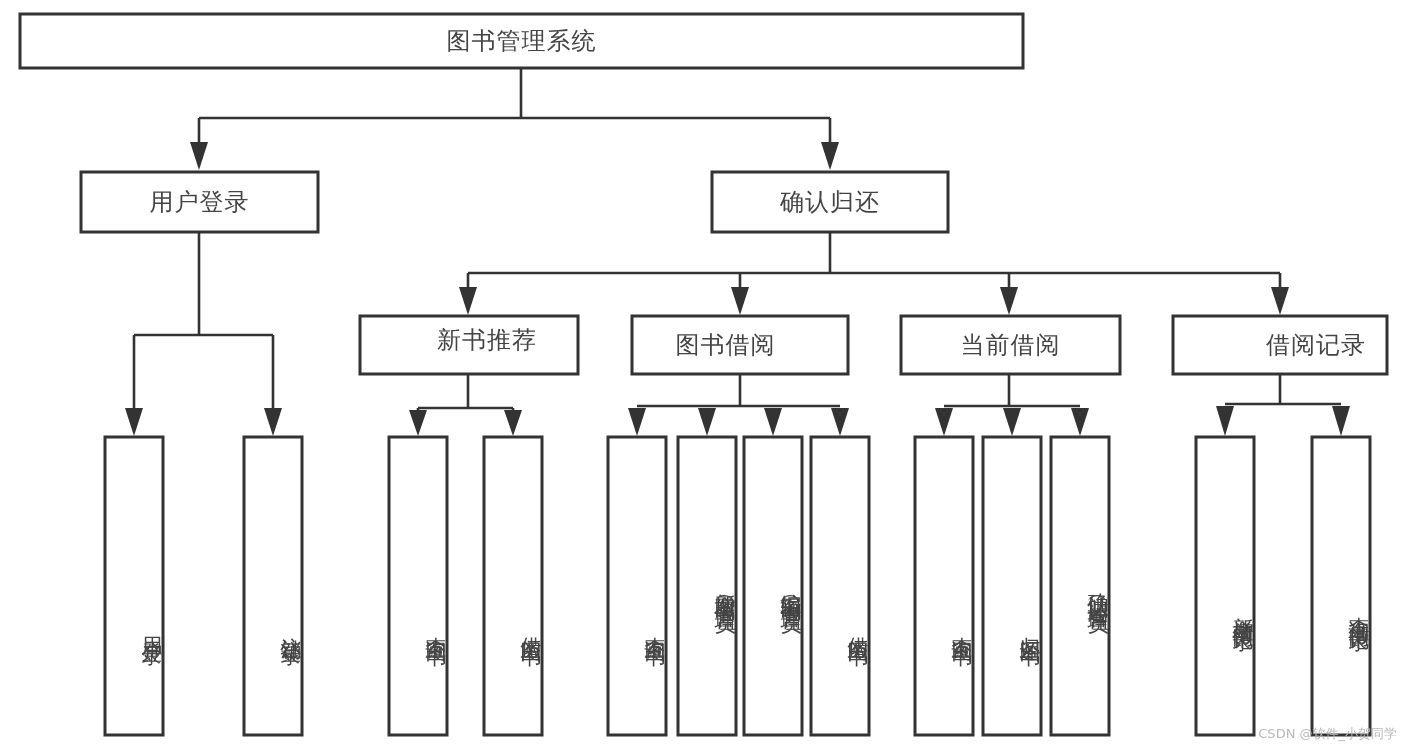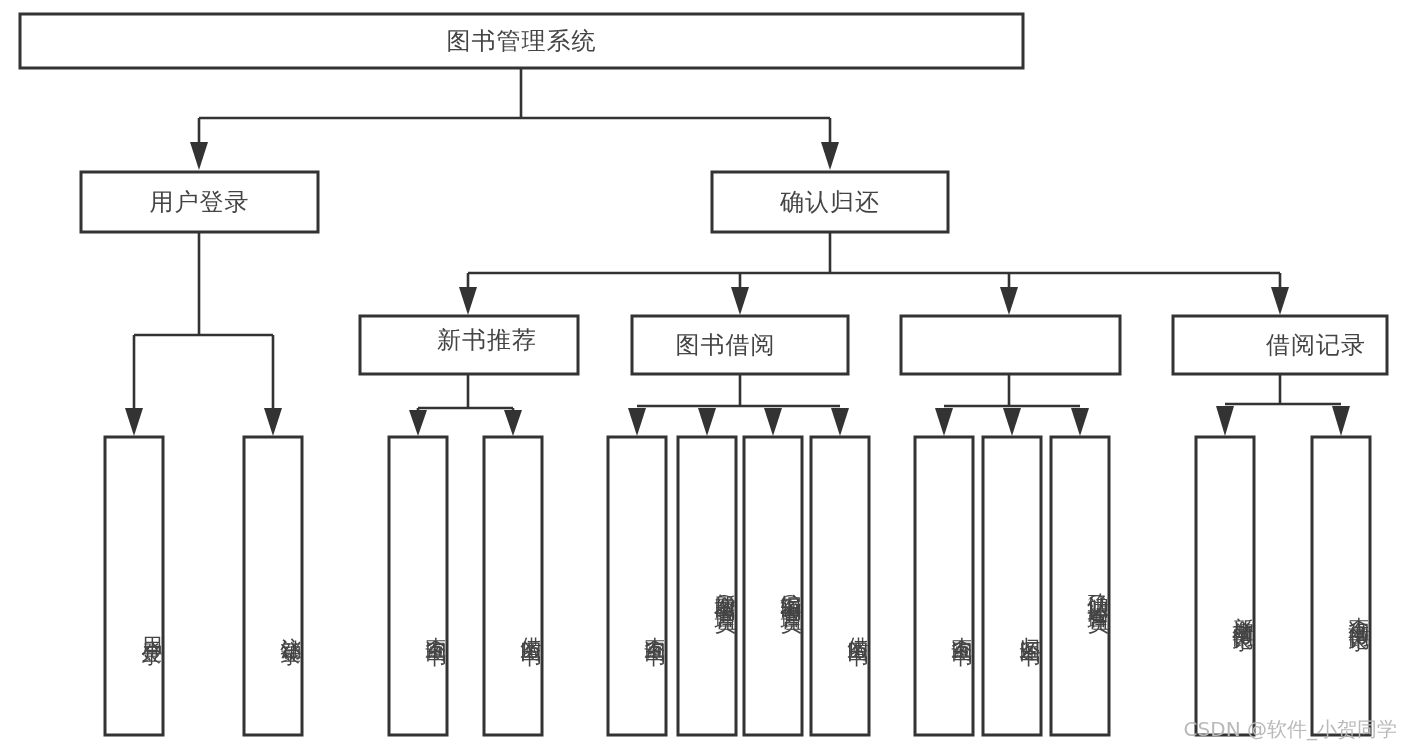--- a/index.html
+++ b/index.html
@@ -61,21 +61,21 @@
     align-items: flex-start;
     justify-content: center;
     padding-top: 6px;
     box-sizing: border-box;
   }
   #watermark {
     position: absolute;
     right: 8px;
     bottom: 4px;
     color: #b9b9b9;
-    font-size: 20px;
+    font-size: 13px;
     font-family: "DejaVu Sans", "Liberation Sans", sans-serif;
     white-space: nowrap;
     pointer-events: none;
   }
 </style>
 </head>
 <body>
 
 <div id="diagram-root">
 
@@ -174,20 +174,21 @@
     <rect class="node-box" x="1312" y="437" width="58" height="298"></rect>
   </svg>
 
   <div class="node-label" style="left:20px; top:14px; width:1003px; height:54px;">图书管理系统</div>
 
   <div class="node-label" style="left:81px; top:172px; width:237px; height:60px;">用户登录</div>
   <div class="node-label" style="left:712px; top:172px; width:236px; height:60px;">确认归还</div>
 
   <div class="node-label" style="left:360px; top:316px; width:218px; height:48px;margin-left:18px;">新书推荐</div>
   <div class="node-label" style="left:632px; top:316px; width:187px; height:58px;">图书借阅</div>
+  <div class="node-label" style="left:901px; top:316px; width:219px; height:58px;">当前借阅</div>
   <div class="node-label" style="left:1173px; top:316px; width:214px; height:58px;margin-left:36px;">借阅记录</div>
 
   <div class="node-label vertical" style="left:105px; top:437px; width:58px; height:298px; padding-top:80px;">用户登录</div>
   <div class="node-label vertical" style="left:244px; top:437px; width:58px; height:298px; padding-top:80px;">注销登录</div>
 
   <div class="node-label vertical" style="left:389px; top:437px; width:58px; height:298px; padding-top:80px;">查询图书</div>
   <div class="node-label vertical" style="left:484px; top:437px; width:58px; height:298px; padding-top:80px;">借阅图书</div>
 
   <div class="node-label vertical" style="left:608px; top:437px; width:58px; height:298px; padding-top:80px;">查询图书</div>
   <div class="node-label vertical" style="left:678px; top:437px; width:58px; height:298px; padding-top:6px;">新增图书（管理员）</div>

